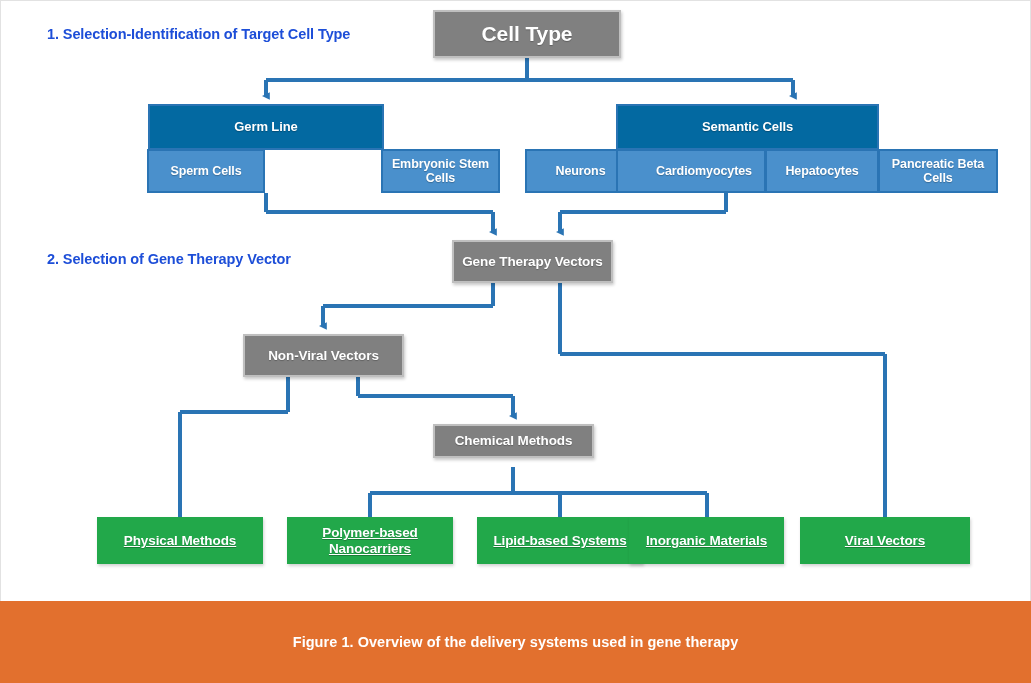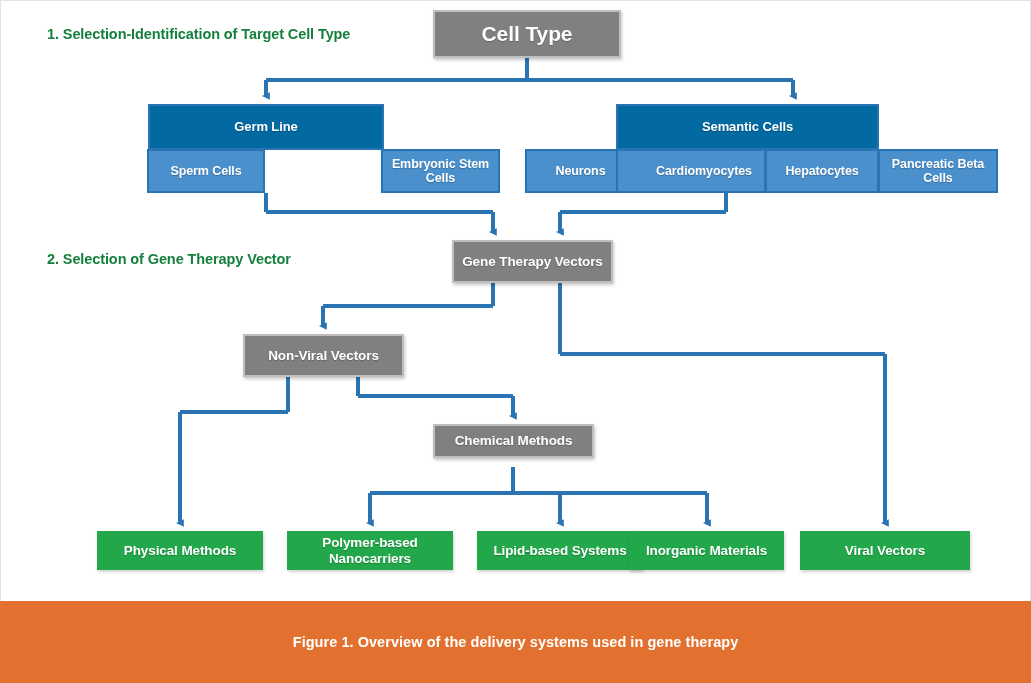--- a/index.html
+++ b/index.html
@@ -79,30 +79,30 @@
 
   #node-neurons        { left: 515px; width: 111px; margin-left: 10px; }
   #node-cardiomyocytes { left: 616px; width: 150px; padding-left: 26px; }
   #node-hepatocytes    { left: 765px; width: 114px; }
   #node-pancreatic     { left: 878px; width: 120px; }
 
   #node-gene-therapy-vectors { left: 452px; top: 240px; width: 161px; height: 43px; font-size: 13.5px; }
   #node-non-viral-vectors    { left: 243px; top: 334px; width: 161px; height: 43px; font-size: 13.5px; }
   #node-chemical-methods     { left: 433px; top: 424px; width: 161px; height: 34px; font-size: 13.5px; }
 
-  .green-box { position: absolute; top: 531px; height: 39px; font-size: 13.5px; }
+  .green-box { position: absolute; top: 517px; height: 47px; font-size: 13.5px; text-decoration: underline; }
   #node-physical-methods   { left: 97px;  width: 166px; }
   #node-polymer-based      { left: 287px; width: 166px; }
   #node-lipid-based        { left: 477px; width: 166px; }
   #node-inorganic          { left: 629px; width: 155px; }
   #node-viral-vectors      { left: 800px; width: 170px; }
 
   .step-label {
     position: absolute;
-    color: #15803d;
+    color: #1d4ed8;
     font-weight: bold;
     font-size: 14.5px;
     white-space: nowrap;
     letter-spacing: -0.1px;
     text-align: center;
   }
   #step-1 { left: 47px; top: 26px; }
   #step-2 { left: 47px; top: 251px; }
 
   #caption-bar {

